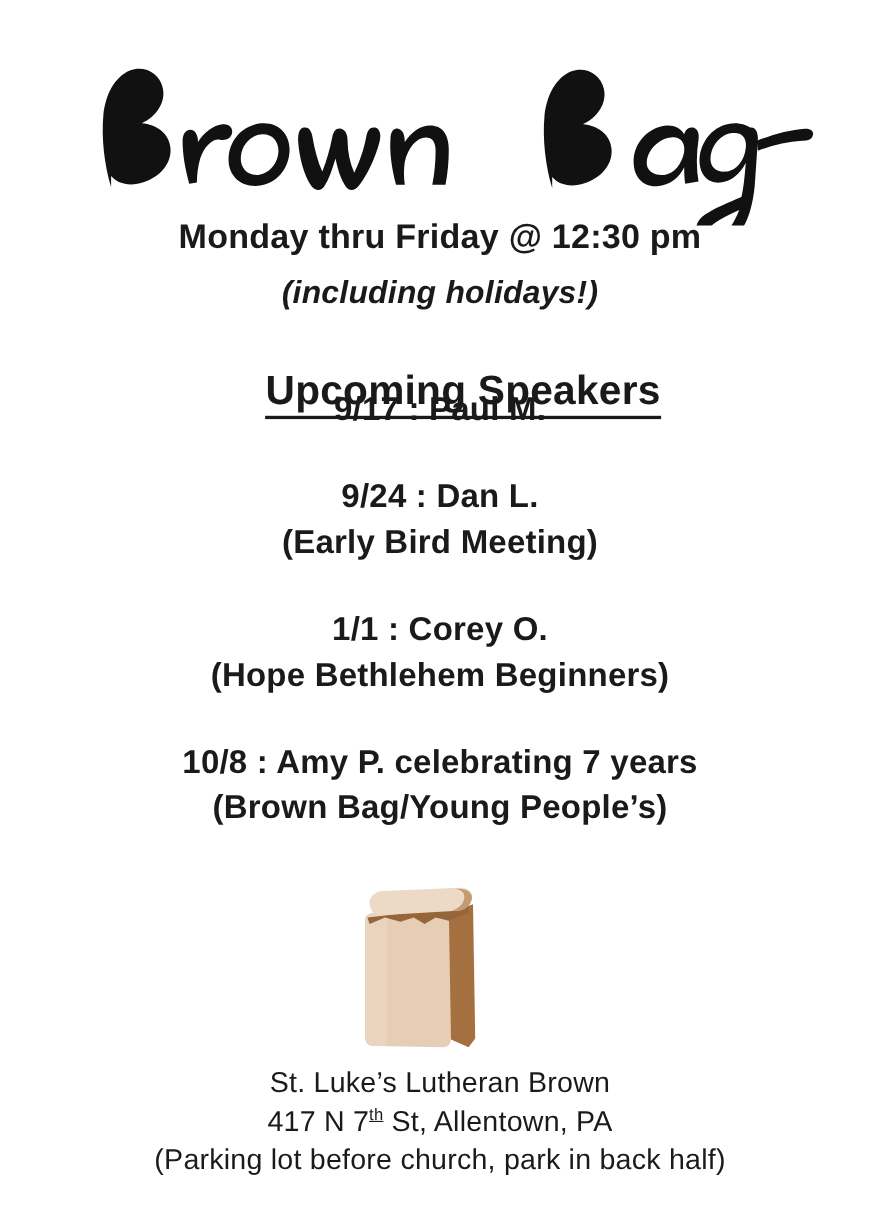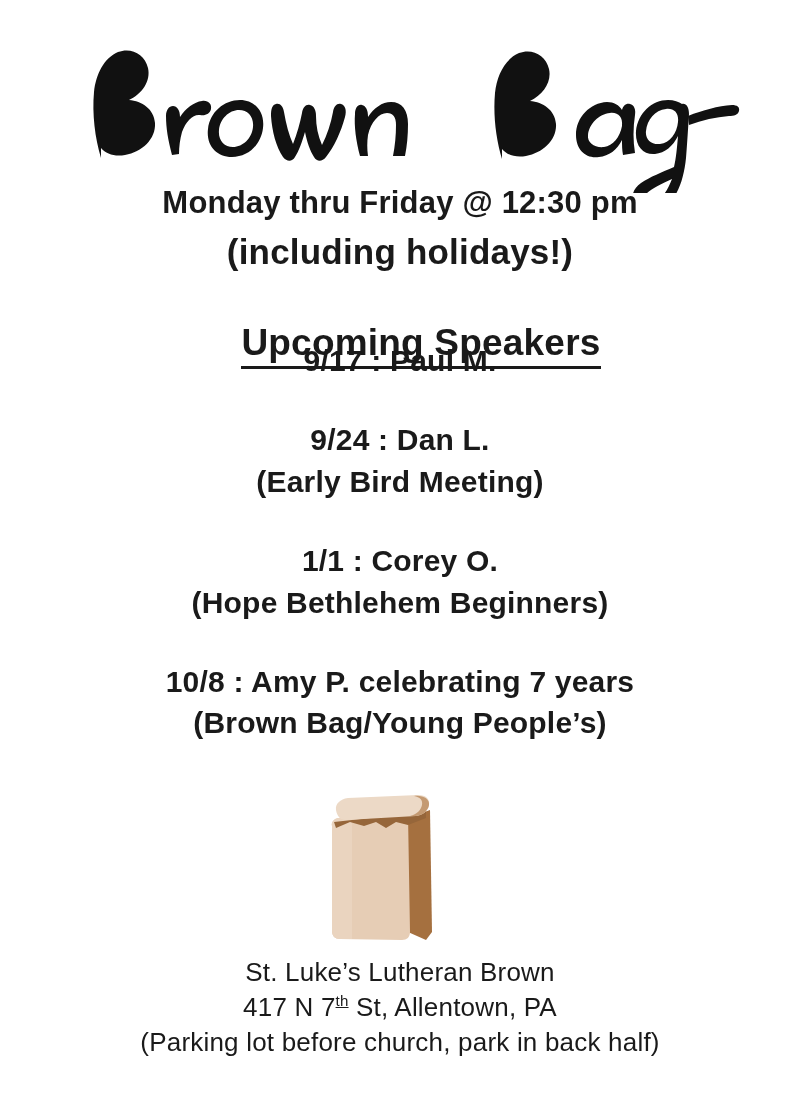--- a/index.html
+++ b/index.html
@@ -11,21 +11,21 @@
   body {
     font-family: "Liberation Sans", sans-serif;
     color: #1a1a1a;
   }
   .flyer {
     position: relative;
     width: 800px;
     height: 1081px;
     background: #ffffff;
     overflow: hidden;
-    margin: 0 auto;
+    margin: 12px auto;
   }
 
   
   .title-wrap {
     position: absolute;
     left: 0;
     top: 18px;
     width: 800px;
     height: 175px;
   }
@@ -40,24 +40,25 @@
     white-space: pre;
   }
 
   .subtitle-1 {
     top: 185px;
     font-size: 31px;
     font-weight: bold;
     letter-spacing: 0.2px;
   }
   .subtitle-2 {
-    top: 232px;
-    font-size: 35px;
-    font-weight: bold;
-    letter-spacing: 0.2px;
+    top: 238px;
+    font-size: 29px;
+    font-weight: bold;
+    letter-spacing: 0.2px;
+    font-style: italic;
   }
 
   .section-heading {
     top: 280px;
     font-size: 37px;
     font-weight: bold;
     letter-spacing: 0.2px;
   }
   .section-heading span.u {
     display: inline-block;

